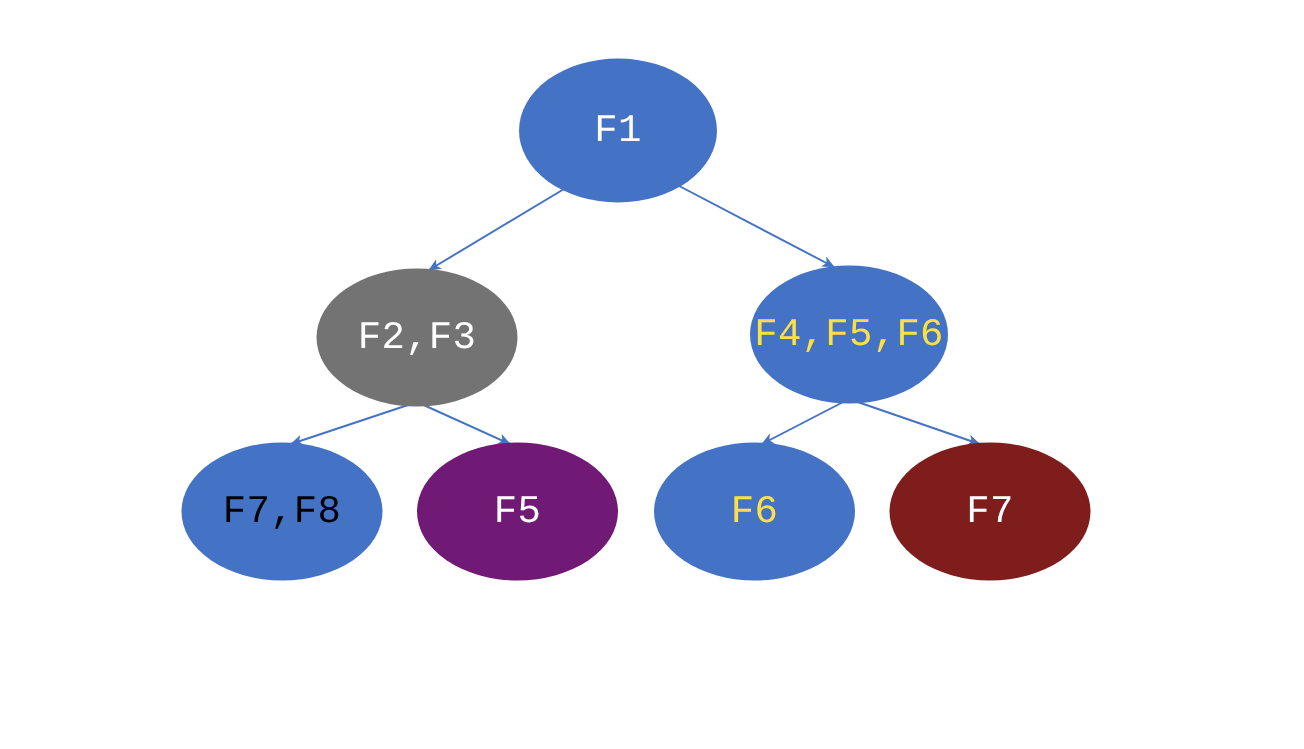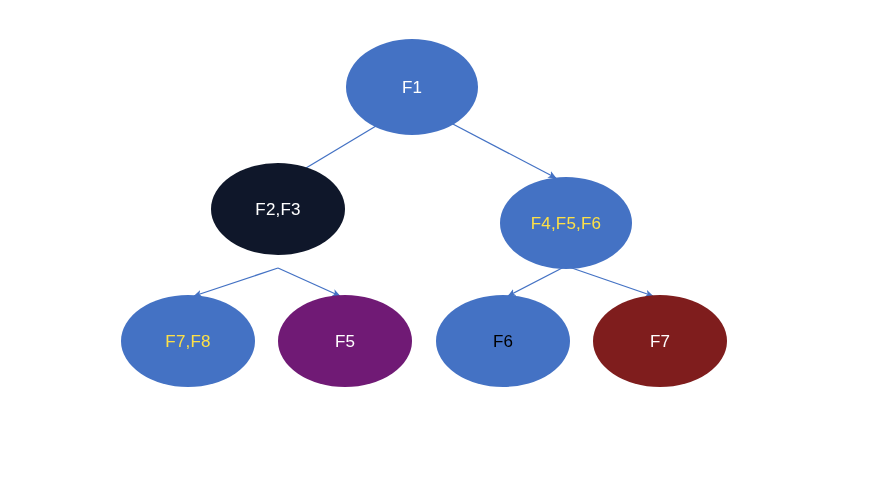--- a/index.html
+++ b/index.html
@@ -31,22 +31,22 @@
     display: flex;
     align-items: center;
     justify-content: center;
     border-radius: 50%;
     background: #4472C4;
     color: #ffffff;
     box-sizing: border-box;
     z-index: 2;
   }
   .node-label {
-    font-family: Liberation Sans, sans-serif;
-    font-size: 17px;
+    font-family: Liberation Mono, monospace;
+    font-size: 26px;
     font-weight: 400;
     line-height: 1;
     color: #ffffff;
     white-space: nowrap;
     letter-spacing: 0.2px;
     text-align: center;
   }
 </style>
 </head>
 <body>
@@ -66,33 +66,33 @@
         <line x1="278" y1="268" x2="340" y2="296" stroke="#4472C4" stroke-width="1.3" marker-end="url(#arrowhead)"></line>
         <line x1="566" y1="266" x2="508" y2="296" stroke="#4472C4" stroke-width="1.3" marker-end="url(#arrowhead)"></line>
         <line x1="566" y1="266" x2="653" y2="296" stroke="#4472C4" stroke-width="1.3" marker-end="url(#arrowhead)"></line>
       </g>
   </svg>
 
   <div id="nodes">
       <div class="node" style="left: 346px; top: 39px; width: 132px; height: 96px; background: rgb(68, 114, 196);">
         <span class="node-label" style="color: rgb(255, 255, 255);">F1</span>
       </div>
-      <div class="node" style="left: 211px; top: 163px; width: 134px; height: 92px; background: #0f172a;">
+      <div class="node" style="left: 211px; top: 179px; width: 134px; height: 92px; background: #737373;">
         <span class="node-label" style="color: rgb(255, 255, 255);">F2,F3</span>
       </div>
       <div class="node" style="left: 500px; top: 177px; width: 132px; height: 92px; background: rgb(68, 114, 196);">
         <span class="node-label" style="color: #fde047; text-align: center;">F4,F5,F6</span>
       </div>
       <div class="node" style="left: 121px; top: 295px; width: 134px; height: 92px; background: rgb(68, 114, 196);">
-        <span class="node-label" style="color: #fde047;">F7,F8</span>
+        <span class="node-label" style="color: #000000;">F7,F8</span>
       </div>
       <div class="node" style="left: 278px; top: 295px; width: 134px; height: 92px; background: #701a75;">
         <span class="node-label" style="color: rgb(255, 255, 255);">F5</span>
       </div>
       <div class="node" style="left: 436px; top: 295px; width: 134px; height: 92px; background: rgb(68, 114, 196);">
-        <span class="node-label" style="color: #000000;">F6</span>
+        <span class="node-label" style="color: #fde047;">F6</span>
       </div>
       <div class="node" style="left: 593px; top: 295px; width: 134px; height: 92px; background: #7f1d1d;">
         <span class="node-label" style="color: rgb(255, 255, 255);">F7</span>
       </div>
     </div>
 
 </div>
 
 </body></html>

